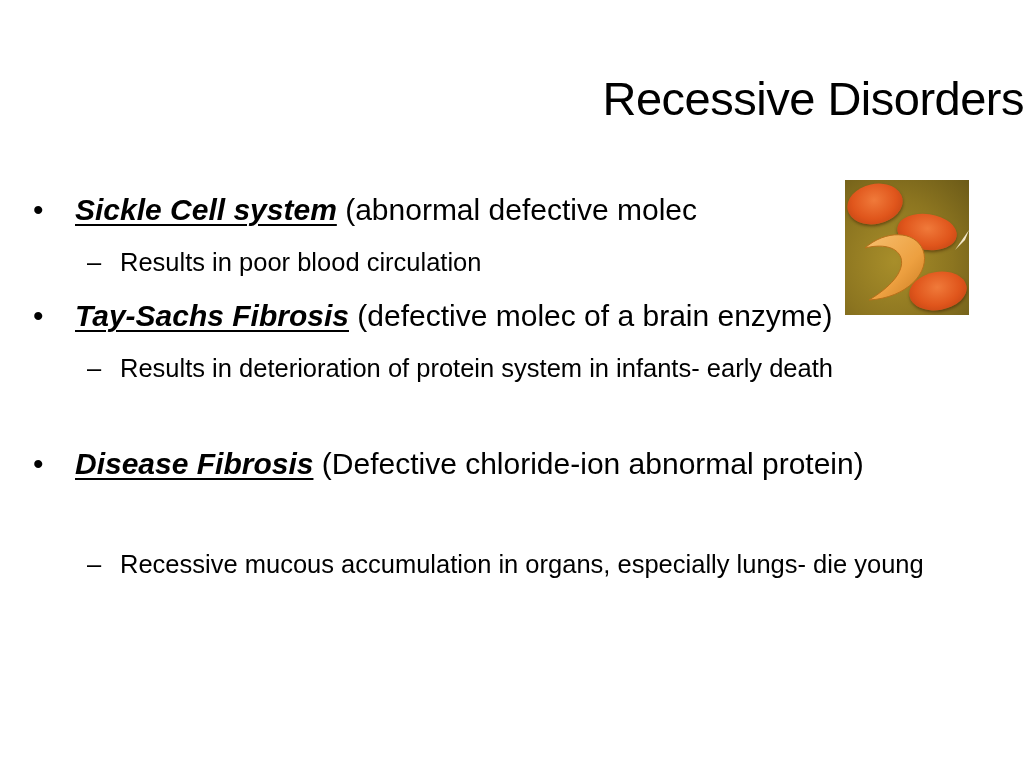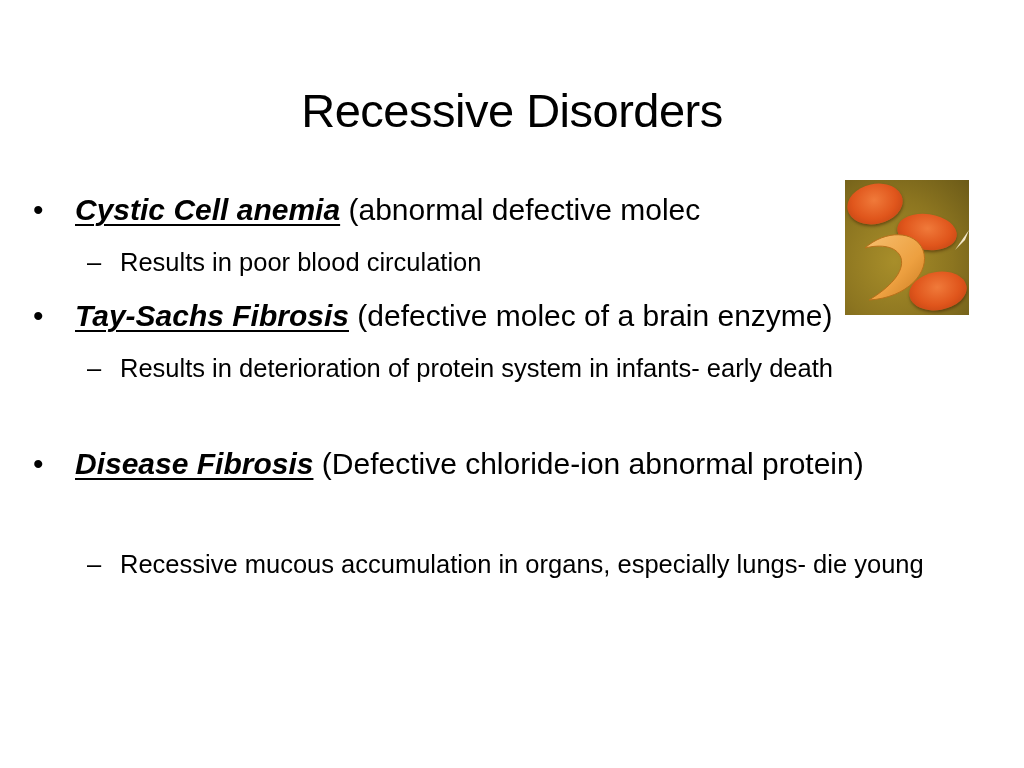--- a/index.html
+++ b/index.html
@@ -4,22 +4,22 @@
 <style>
   html, body { margin: 0; padding: 0; }
   body {
     width: 1024px; height: 768px; overflow: hidden;
     background: #ffffff; position: relative;
     font-family: "Liberation Sans", "DejaVu Sans", sans-serif;
     color: #000000;
   }
   .slide { position: absolute; left: 0; top: 0; width: 1024px; height: 768px; }
   .title {
-    position: absolute; left: 0; top: 76px; width: 1024px;
-    text-align: center; font-size: 47px; line-height: 70px;
+    position: absolute; left: 0; top: 64px; width: 1024px;
+    text-align: right; font-size: 47px; line-height: 70px;
     letter-spacing: -0.5px;
   }
   .body { position: absolute; left: 0; top: 0; width: 1024px; }
   .item { position: absolute; }
   .lvl1 { left: 75px; width: 820px; font-size: 30px; line-height: 48px; }
   .lvl2 { left: 120px; width: 830px; font-size: 25.5px; line-height: 41px; }
   .marker { position: absolute; }
   .lvl1 .marker { left: -42px; top: 0; font-size: 30px; }
   .lvl2 .marker { left: -33px; top: 0; }
   .term { font-weight: bold; font-style: italic; text-decoration: underline; text-decoration-thickness: 2px; text-underline-offset: 4px; }
@@ -35,21 +35,21 @@
 </head>
 <body>
 
 <div class="slide">
   <div class="title">Recessive Disorders</div>
 
   <div class="body">
 
     <div class="item lvl1" style="top:186px;">
       <span class="marker">•</span>
-      <span class="term">Cystic Cell anemia</span><span> (abnormal defective molec</span>
+      <span class="term">Sickle Cell system</span><span> (abnormal defective molec</span>
     </div>
     <div class="item lvl2" style="top:242px;">
       <span class="marker">–</span>
       <span>Results in poor blood circulation</span>
     </div>
 
     <div class="item lvl1" style="top:292px;">
       <span class="marker">•</span>
       <span class="term">Tay-Sachs Fibrosis</span><span> (defective molec of a brain enzyme)</span>
     </div>

